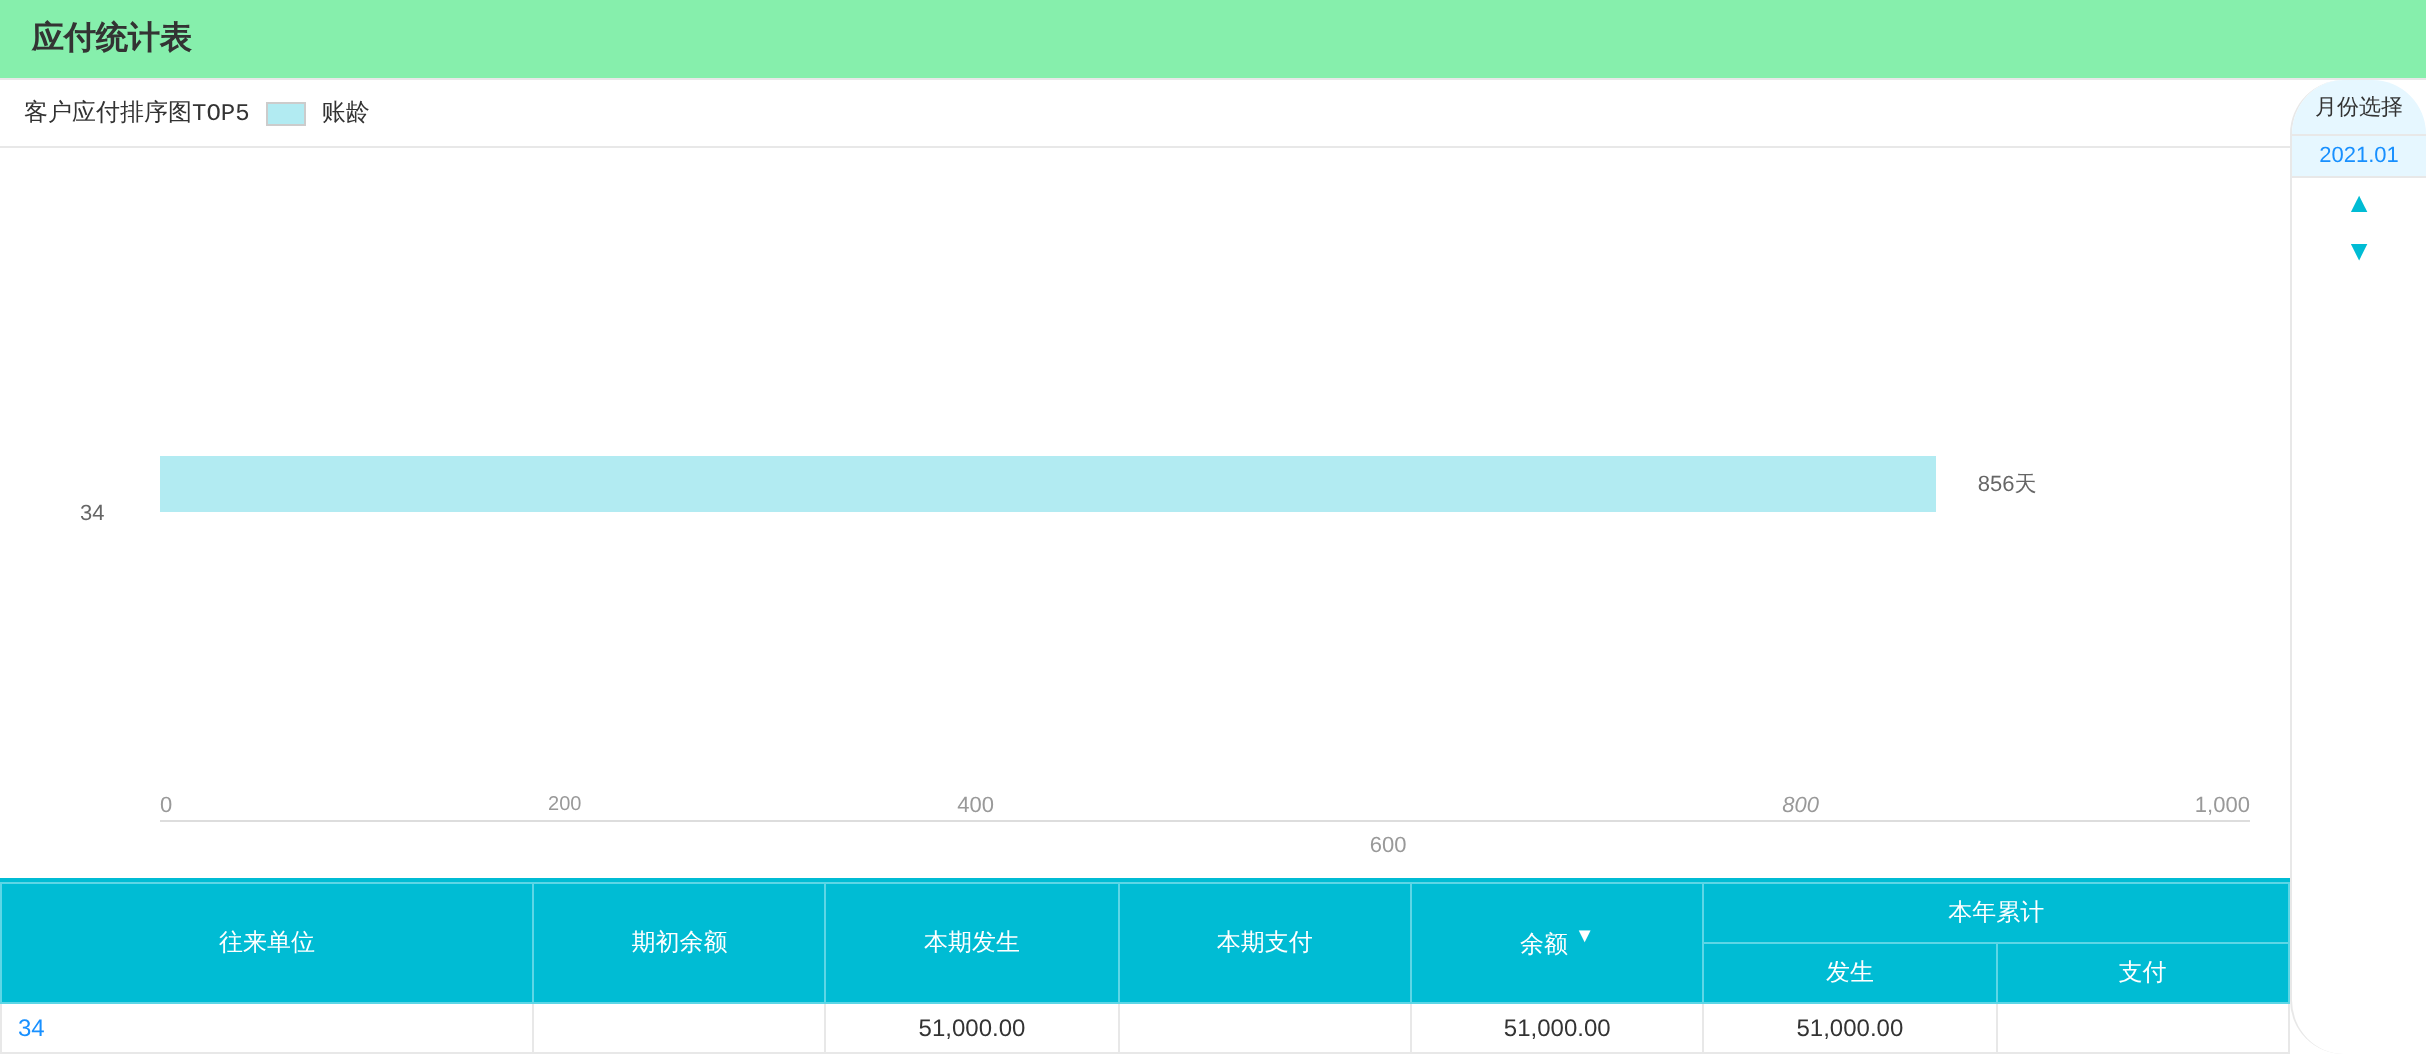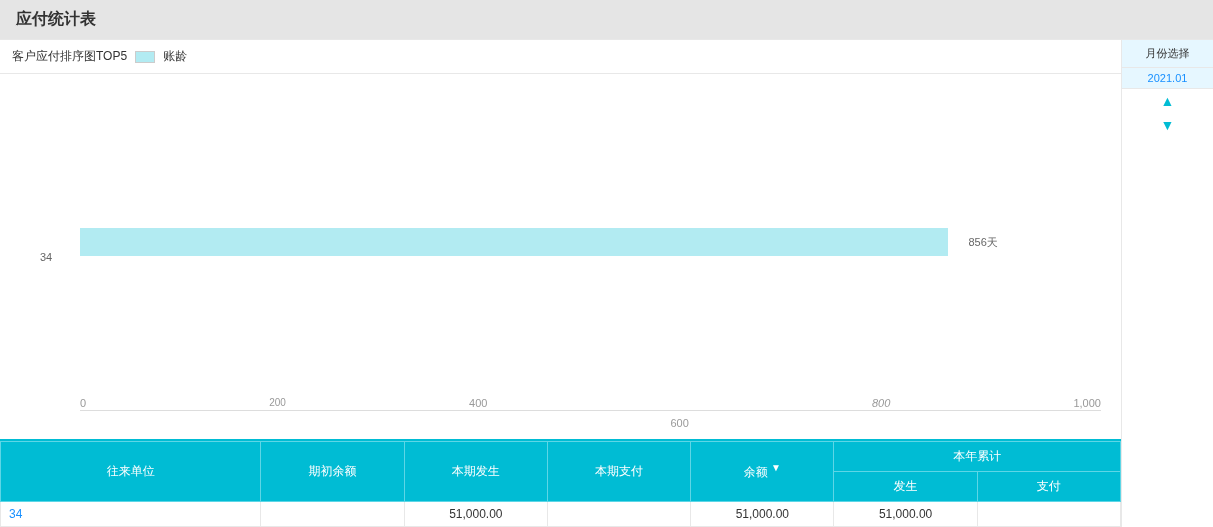--- a/index.html
+++ b/index.html
@@ -1,53 +1,53 @@
 <!DOCTYPE html>
 <html><head>
   <meta charset="utf-8">
   <style>
     * { box-sizing: border-box; margin: 0; padding: 0; }
     body { font-family: "Microsoft YaHei", Arial, sans-serif; font-size: 12px; background: #f5f5f5; color: #333; }
 
     .page-container { display: flex; flex-direction: column; width: 1213px; height: 527px; background: #fff; overflow: hidden; }
 
     
-    .header { display: flex; align-items: center; justify-content: space-between; padding: 8px 16px; border-bottom: 1px solid #e8e8e8; background: #e5e5e5; min-height: 40px; }
+    .header { display: flex; align-items: center; justify-content: space-between; padding: 8px 16px; border-bottom: 1px solid #e8e8e8; background: #86efac; min-height: 40px; }
     .header-title { font-size: 16px; font-weight: bold; color: #333; }
     .header-actions { display: flex; align-items: center; gap: 16px; }
     .toggle-wrap { display: flex; align-items: center; gap: 4px; }
     .toggle { width: 36px; height: 18px; background: #00bcd4; border-radius: 9px; position: relative; cursor: pointer; }
     .toggle::after { content: ''; position: absolute; width: 14px; height: 14px; background: #fff; border-radius: 50%; top: 2px; right: 2px; }
     .action-btn { display: flex; align-items: center; gap: 4px; cursor: pointer; color: #555; font-size: 12px; }
 
     
     .main-content { display: flex; flex: 1; overflow: hidden; }
 
     
     .chart-area { flex: 1; display: flex; flex-direction: column; overflow: hidden; }
 
     
-    .chart-header { display: flex; justify-content: space-between; padding: 8px 12px; border-bottom: 1px solid #e8e8e8; }
+    .chart-header { display: flex; justify-content: space-between; padding: 8px 12px; border-bottom: 1px solid #e8e8e8; font-family: Liberation Mono, monospace; }
     .chart-legend { display: flex; align-items: center; gap: 8px; }
     .legend-box { width: 20px; height: 12px; background: #b2ebf2; border: 1px solid #ccc; }
     .sort-tabs { display: flex; gap: 0; }
     .sort-tab { padding: 2px 10px; cursor: pointer; color: #555; font-size: 12px; border-bottom: 2px solid transparent; }
     .sort-tab.active { color: #00bcd4; border-bottom: 2px solid #00bcd4; }
 
     
     .table-area { border-top: 2px solid #00bcd4; overflow: auto; }
     .data-table { width: 100%; border-collapse: collapse; }
     .data-table th { background: #00bcd4; color: #fff; text-align: center; padding: 6px 4px; font-size: 12px; font-weight: normal; border: 1px solid #5dd6e6; }
     .data-table td { text-align: center; padding: 5px 8px; font-size: 12px; border: 1px solid #e8e8e8; color: #333; }
     .data-table td.left { text-align: left; }
     .data-table td.right { color: #333; }
     .data-table td a { color: #1890ff; text-decoration: none; }
 
     
-    .right-sidebar { width: 92px; border-left: 1px solid #e8e8e8; display: flex; flex-direction: column; background: #fff; overflow-y: auto; }
+    .right-sidebar { width: 68px; border-left: 1px solid #e8e8e8; display: flex; flex-direction: column; background: #fff; overflow-y: auto; border-radius: 27px; }
     .sidebar-header { background: #e6f7ff; padding: 6px 4px; text-align: center; font-size: 11px; color: #333; border-bottom: 1px solid #e8e8e8; }
     .sidebar-year-val { background: #e6f7ff; padding: 4px; text-align: center; font-size: 11px; color: #1890ff; border-bottom: 1px solid #e8e8e8; }
     .sidebar-nav-btn { display: flex; justify-content: center; align-items: center; padding: 4px; cursor: pointer; color: #00bcd4; font-size: 14px; }
     .sidebar-month { padding: 5px 4px; text-align: center; font-size: 12px; cursor: pointer; color: #555; border-bottom: 1px solid #f0f0f0; }
     .sidebar-month.year-label { background: #ffeb3b; color: #333; font-weight: bold; padding: 2px 4px; }
     .sidebar-month.current { color: #1890ff; }
   </style>
 </head>
 <body>
 

